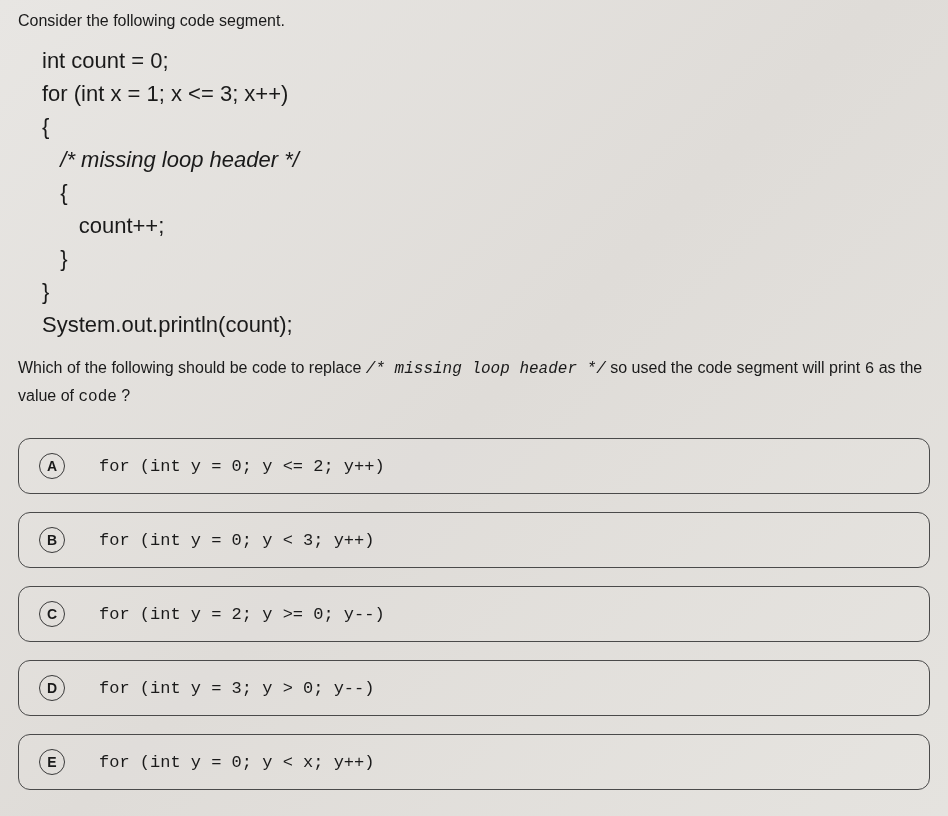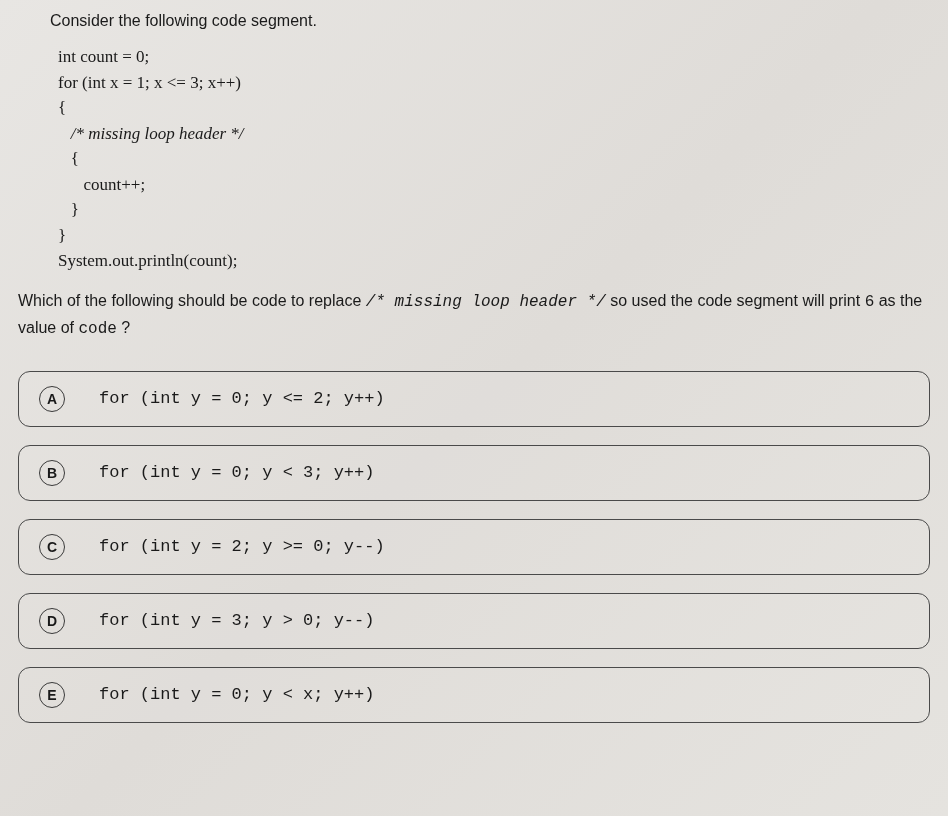--- a/index.html
+++ b/index.html
@@ -12,27 +12,26 @@
       height: 816px;
       background: linear-gradient(135deg, #e8e6e3 0%, #dfdcd8 50%, #e5e3df 100%);
       font-family: Arial, Helvetica, sans-serif;
       color: #1a1a1a;
       padding: 12px 18px;
       font-size: 16px;
     }
     .prompt {
       font-size: 16px;
       margin-bottom: 14px;
-      margin-left: 32px;
     }
     .code-block {
-      font-family: Liberation Serif, serif;
-      font-size: 17px;
+      font-family: Liberation Sans, sans-serif;
+      font-size: 22px;
       white-space: pre;
-      margin-left: 40px;
+      margin-left: 24px;
       margin-bottom: 14px;
       line-height: 1.5;
     }
     .question {
       font-size: 16px;
       line-height: 1.6;
       margin-bottom: 28px;
     }
     .inline-code {
       font-family: 'Courier New', Courier, monospace;

